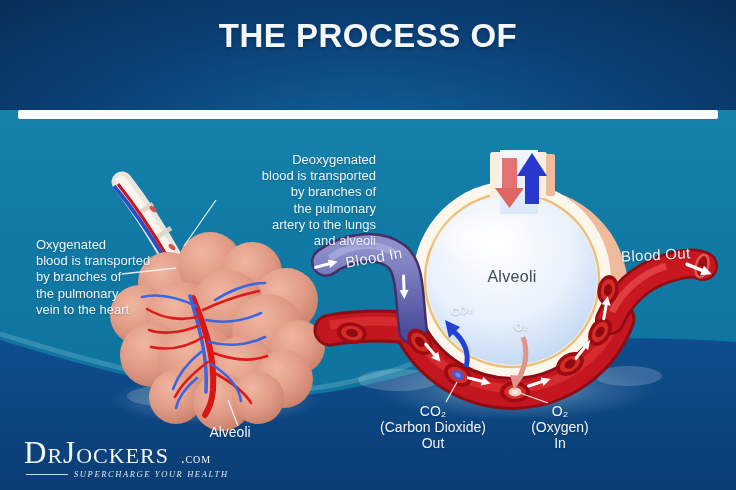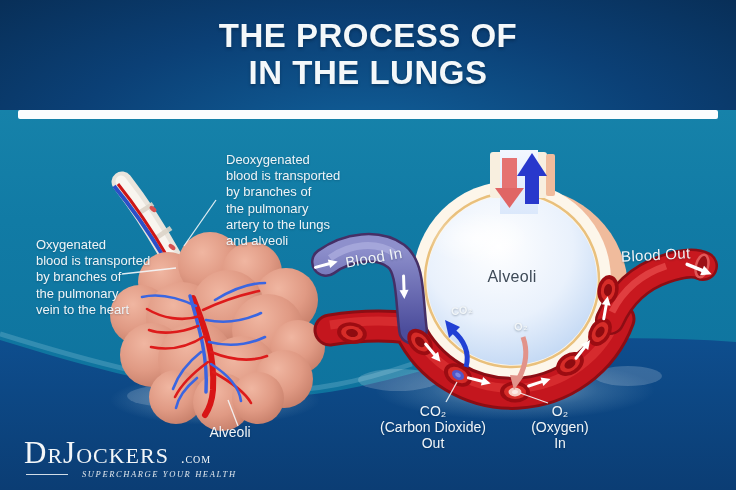--- a/index.html
+++ b/index.html
@@ -14,36 +14,36 @@
     text-shadow:0 2px 3px rgba(2,20,40,.35);}
   .t-line{display:flex;justify-content:center;gap:22px;}
   .tw{color:#f4f8fa;} .ta{color:#88e7ef;}
   .white-bar{position:absolute;left:18px;top:110px;width:700px;height:9px;background:#fbfdfe;border-radius:2px;}
   
   .art{position:absolute;left:0;top:0;}
   
   .ann{position:absolute;color:#eef4f7;font-size:13px;line-height:16.2px;white-space:pre-line;
     text-shadow:0 1px 2px rgba(2,25,45,.25);}
   .ann-left{left:36px;top:237px;width:160px;}
-  .ann-mid{left:226px;top:152px;width:150px;}
+  .ann-mid{left:226px;top:152px;width:150px;text-align:right;}
   .lbl{position:absolute;color:#f1f5f8;text-shadow:0 1px 2px rgba(2,25,45,.3);}
   .blood-in{left:344px;top:254px;font-size:15px;transform:rotate(-10deg);transform-origin:left top;letter-spacing:.3px;}
   .blood-out{left:621px;top:246px;font-size:15px;transform:rotate(-3deg);letter-spacing:.3px;}
   .alv-center{left:462px;top:268px;width:100px;text-align:center;font-size:16px;color:#3e4a57;text-shadow:none;letter-spacing:.3px;}
   .gas-sm{font-size:11px;font-weight:bold;transform:rotate(-9deg);}
   .co2-sm{left:451px;top:304px;} .o2-sm{left:514px;top:320px;}
   .b-lbl{font-size:14px;line-height:16px;text-align:center;white-space:pre-line;}
   .co2-lbl{left:358px;top:403px;width:150px;}
   .o2-lbl{left:515px;top:403px;width:90px;}
   .alv-lungs{left:194px;top:424px;width:72px;text-align:center;font-size:14px;}
   
   .logo{position:absolute;left:24px;top:437px;color:#f3f6f8;font-family:"Liberation Serif",serif;}
   .logo-name{font-variant:small-caps;font-size:31px;line-height:31px;letter-spacing:1px;margin-top:10px;}
   .logo-tld{font-variant:small-caps;font-size:14px;letter-spacing:1px;margin-left:12px;}
-  .logo-tag-row{display:flex;align-items:center;gap:14px;margin-top:1px;margin-left:2px;}
+  .logo-tag-row{display:flex;align-items:center;gap:6px;margin-top:1px;margin-left:2px;}
   .tag-rule{width:42px;height:1px;background:rgba(245,248,250,.85);}
   .logo-tag{font-size:8.5px;letter-spacing:1.6px;font-style:italic;opacity:.92;}
 </style>
 </head>
 <body>
 
 <div class="canvas">
 
   <div class="header"></div>
 
@@ -262,21 +262,20 @@
     </g>
   </svg>
 
   <div class="white-bar"></div>
 
   <div class="title">
     <div class="t-line">
       <span class="tw">THE PROCESS OF</span>
     </div>
     <div class="t-line">
-      <span class="tw">IN THE LUNGS</span>
     </div>
   </div>
 
   <div class="ann ann-left">Oxygenated
 blood is transported
 by branches of
 the pulmonary
 vein to the heart</div>
   <div class="ann ann-mid">Deoxygenated
 blood is transported

